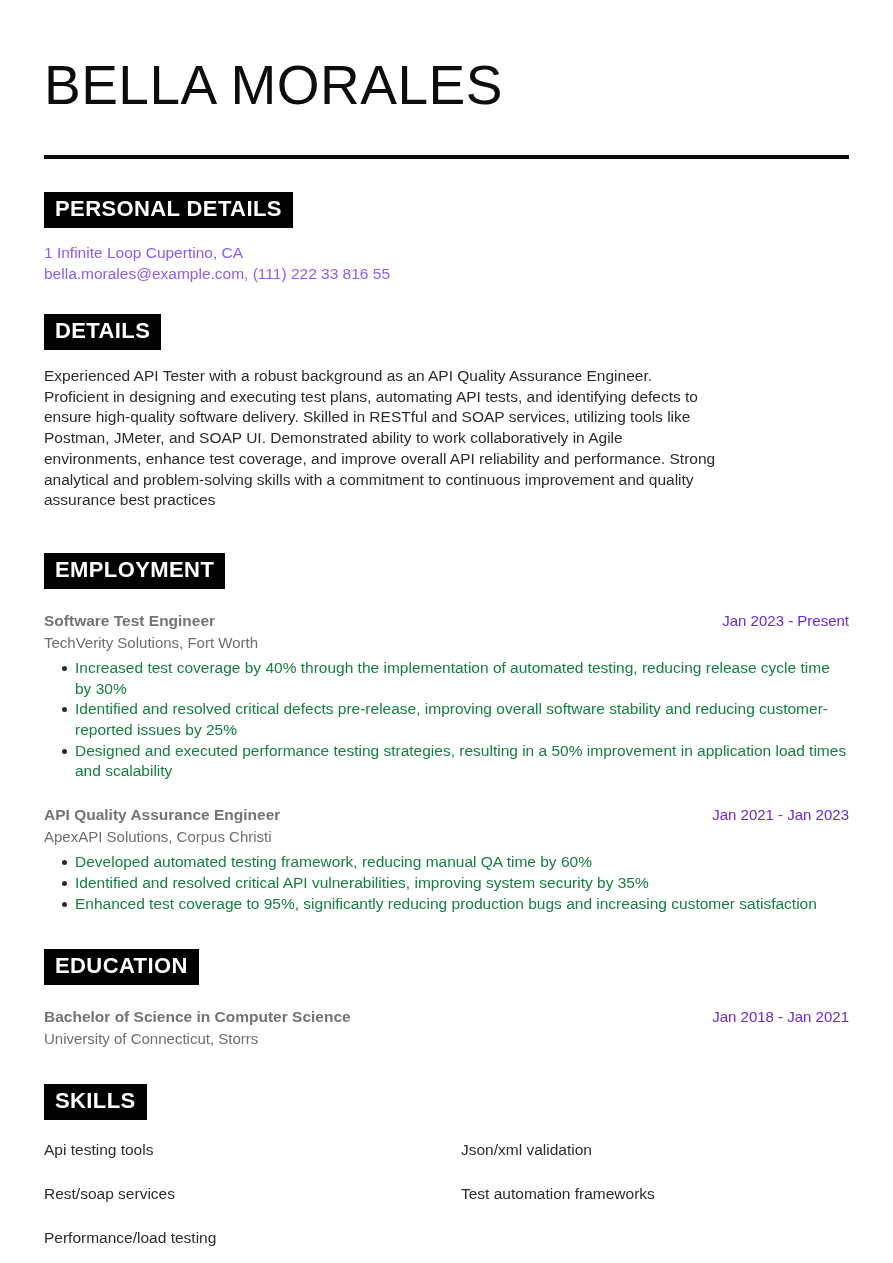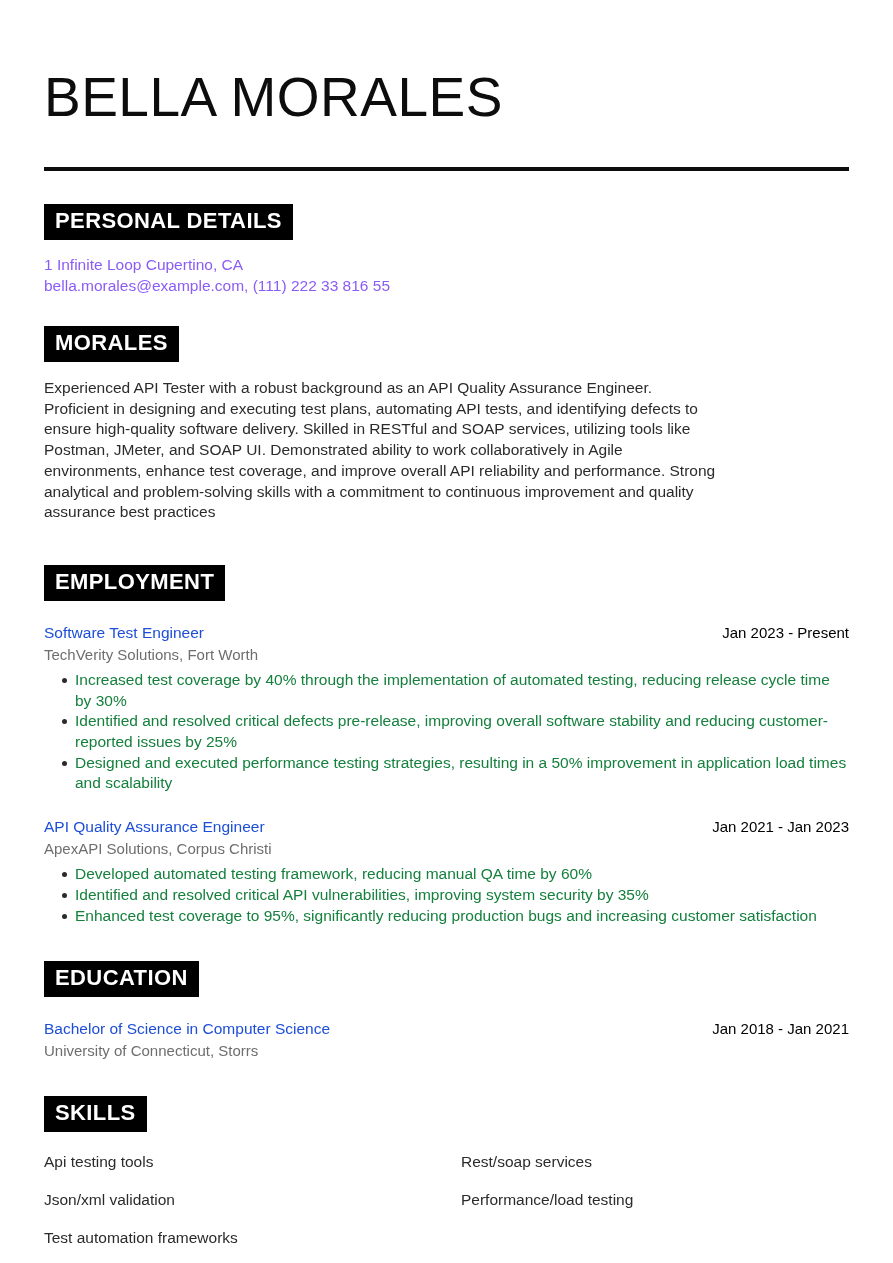--- a/index.html
+++ b/index.html
@@ -13,21 +13,21 @@
     font-family: "Liberation Sans", sans-serif;
     color: #1a1a1a;
     -webkit-font-smoothing: antialiased;
     overflow: hidden;
   }
   .page {
     position: relative;
     width: 763px;
     height: 1263px;
     box-sizing: border-box;
-    padding: 12px 44px;
+    padding: 0 44px;
     background: #ffffff;
   }
 
   
   .name-block {
     padding-top: 58px;
   }
   .name {
     font-size: 55px;
     line-height: 1.0;
@@ -78,27 +78,27 @@
 
   
   .entry-head {
     display: flex;
     justify-content: space-between;
     align-items: baseline;
     width: 805px;
   }
   .entry-title {
     font-size: 15.5px;
-    font-weight: normal;
-    color: #1d4ed8;
+    font-weight: bold;
+    color: #737373;
     line-height: 20px;
   }
   .entry-date {
     font-size: 15px;
-    color: #000000;
+    color: #6d28d9;
     line-height: 20px;
     white-space: nowrap;
   }
   .entry-sub {
     font-size: 15px;
     color: #6e6e6e;
     line-height: 20px;
     margin-top: 2px;
   }
   ul.bullets {
@@ -123,21 +123,21 @@
     width: 5px;
     height: 5px;
     border-radius: 50%;
     background: #2b2b2b;
   }
 
   
   .skills-grid {
     display: grid;
     grid-template-columns: 417px 417px;
-    row-gap: 2px;
+    row-gap: 8px;
     width: 834px;
   }
   .skill-item {
     font-size: 15.5px;
     line-height: 36px;
     color: #2b2b2b;
   }
 
   
   .gap-pd      { height: 33px; }
@@ -165,21 +165,21 @@
   <div class="gap-pd"></div>
   <div class="section">
     <span class="chip">PERSONAL DETAILS</span>
     <div class="gap-pd-body"></div>
     <p class="body-line">1 Infinite Loop Cupertino, CA</p>
     <p class="body-line">bella.morales@example.com, (111) 222 33 816 55</p>
   </div>
 
   <div class="gap-prof"></div>
   <div class="section">
-    <span class="chip">MORALES</span>
+    <span class="chip">DETAILS</span>
     <div class="gap-prof-b"></div>
     <p class="para">Experienced API Tester with a robust background as an API Quality Assurance Engineer. Proficient in designing and executing test plans, automating API tests, and identifying defects to ensure high-quality software delivery. Skilled in RESTful and SOAP services, utilizing tools like Postman, JMeter, and SOAP UI. Demonstrated ability to work collaboratively in Agile environments, enhance test coverage, and improve overall API reliability and performance. Strong analytical and problem-solving skills with a commitment to continuous improvement and quality assurance best practices</p>
   </div>
 
   <div class="gap-emp"></div>
   <div class="section">
     <span class="chip">EMPLOYMENT</span>
     <div class="gap-emp-b"></div>
 
     
@@ -225,20 +225,20 @@
       <div class="entry-sub">University of Connecticut, Storrs</div>
     </div>
   </div>
 
   <div class="gap-skl"></div>
   <div class="section">
     <span class="chip">SKILLS</span>
     <div class="gap-skl-b"></div>
     <div class="skills-grid">
       <div class="skill-item">Api testing tools</div>
+      <div class="skill-item">Json/xml validation</div>
       <div class="skill-item">Rest/soap services</div>
-      <div class="skill-item">Json/xml validation</div>
+      <div class="skill-item">Test automation frameworks</div>
       <div class="skill-item">Performance/load testing</div>
-      <div class="skill-item">Test automation frameworks</div>
     </div>
   </div>
 
 </div>
 
 </body></html>

